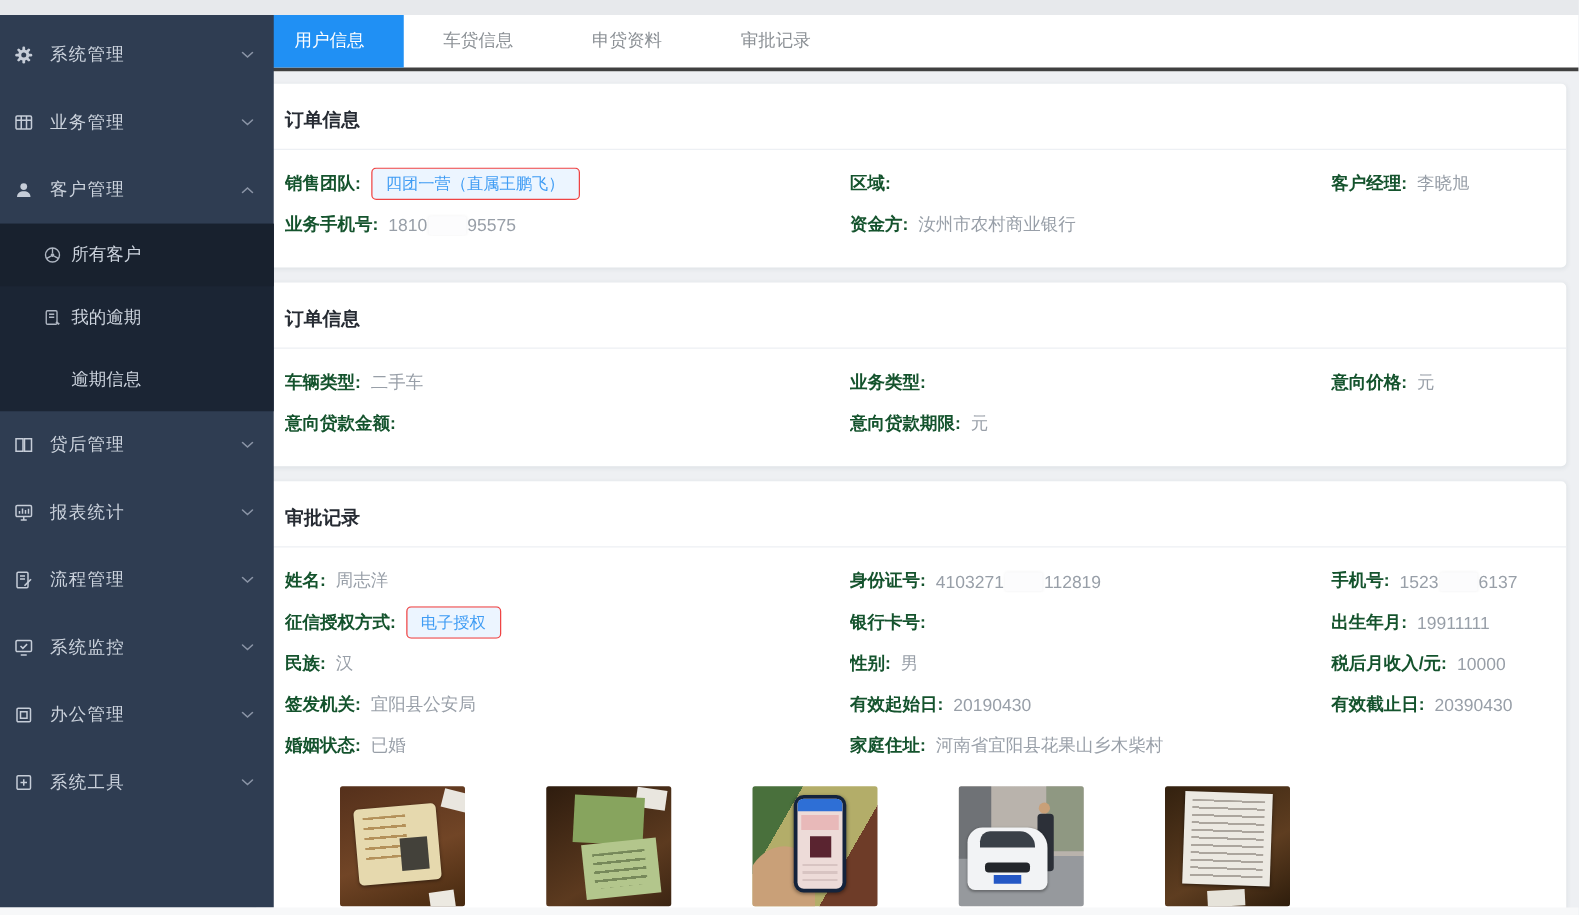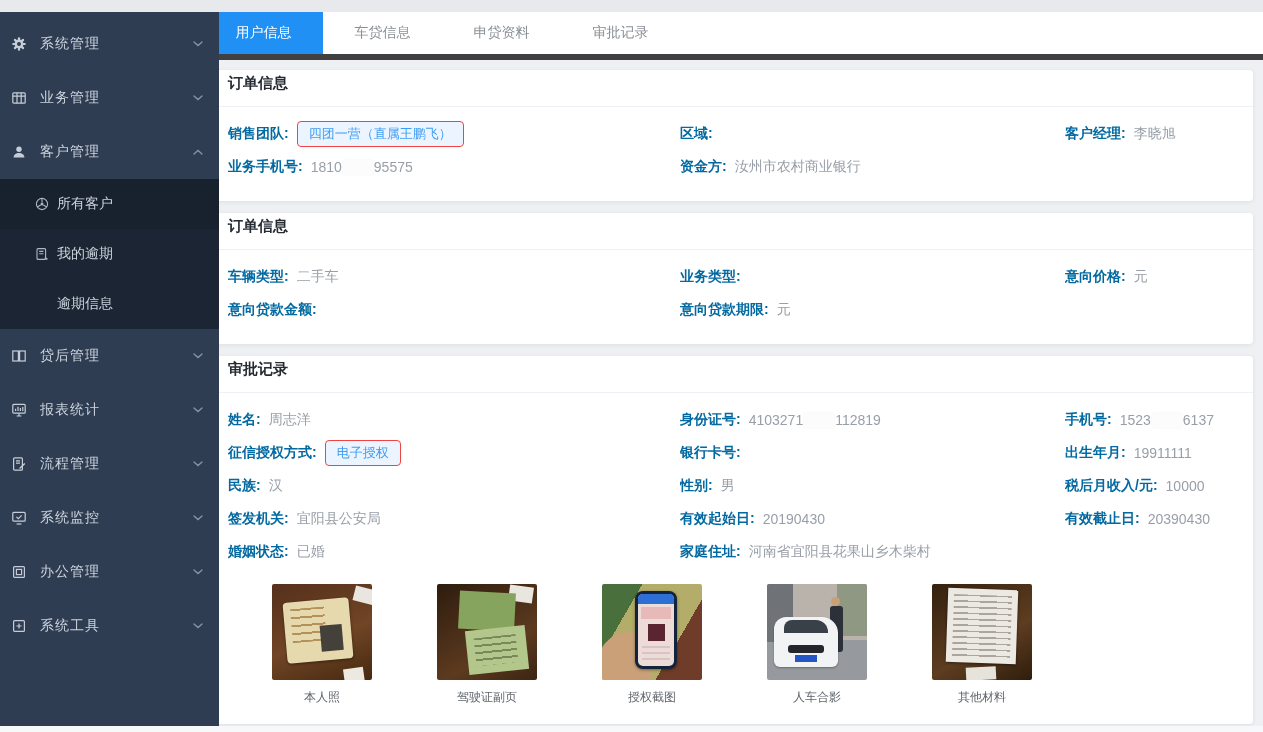--- a/index.html
+++ b/index.html
@@ -19,30 +19,30 @@
   .side-item .icon{width:16px;height:16px;margin-right:13px;display:flex;align-items:center;flex:none;}
   .side-item .lab{flex:1;letter-spacing:1px;}
   .side-item .chev{display:flex;flex:none;}
   .submenu{background:#1b2534;text-align:right;}
   .sub-item{display:flex;align-items:center;height:50px;padding-left:34px;color:#ccd3dd;font-size:14px;cursor:pointer;}
   .sub-item .icon{width:16px;height:16px;margin-right:7px;display:flex;align-items:center;flex:none;}
   .sub-item.noicon{padding-left:57px;}
   .sub-item.active{background:#18212e;}
   
   .content{position:absolute;left:185px;top:12px;right:0;bottom:0;overflow:hidden;}
-  .tabbar{margin-top:0;background:#fff;height:42px;display:flex;padding-left:2px;border-bottom:6px solid #404040;margin-left:17px;}
+  .tabbar{margin-top:0;background:#fff;height:42px;display:flex;padding-left:2px;border-bottom:3px solid #404040;margin-left:17px;}
   .tab{min-width:95px;display:flex;align-items:center;justify-content:center;font-size:14px;color:#8b9095;cursor:pointer;padding:0 12px;}
   .tab.active{background:#2090f4;color:#fff;}
   .card{background:#fff;border-radius:4px;margin:12px 10px 0 20px;box-shadow:0 1px 4px rgba(31,45,61,.08);}
   .card.first{margin-top:10px;}
-  .card-title{padding:4px 23px 13px;font-size:15px;font-weight:700;color:#262b33;border-bottom:1px solid #edf0f4;}
+  .card-title{padding:20px 23px 13px;font-size:15px;font-weight:700;color:#262b33;border-bottom:1px solid #edf0f4;}
   .card-body{padding:10px 23px 18px;}
   .frow{display:grid;grid-template-columns:452px 385px 1fr;align-items:center;height:33px;}
   .field{display:flex;align-items:center;white-space:nowrap;overflow:hidden;}
-  .lbl{font-weight:700;color:#0369a1;font-size:14px;margin-right:8px;flex:none;}
+  .lbl{font-weight:700;color:#14532d;font-size:14px;margin-right:8px;flex:none;}
   .val{color:#989fa8;font-size:14px;}
   .redact{display:inline-block;width:30px;height:15px;margin:0 1px;background:#fcfcfd;border-radius:2px;vertical-align:-3px;box-shadow:0 0 3px rgba(0,0,0,.05);}
   .chip{display:inline-block;padding:3px 11px;background:#ecf5ff;border:1px solid #ef4444;border-radius:4px;color:#3f9cf4;font-size:13px;cursor:pointer;}
   
   .photos{display:flex;gap:65px;margin:16px 0 0 44px;}
   .thumb-wrap{display:flex;flex-direction:column;align-items:center;width:100px;flex:none;}
   .thumb{position:relative;width:100px;height:96px;overflow:hidden;border-radius:2px;cursor:pointer;flex:none;}
   .cap{margin-top:9px;font-size:12px;color:#5f646b;}
   
   .t1{background:linear-gradient(160deg,#55301b,#714526 55%,#46290f);}

